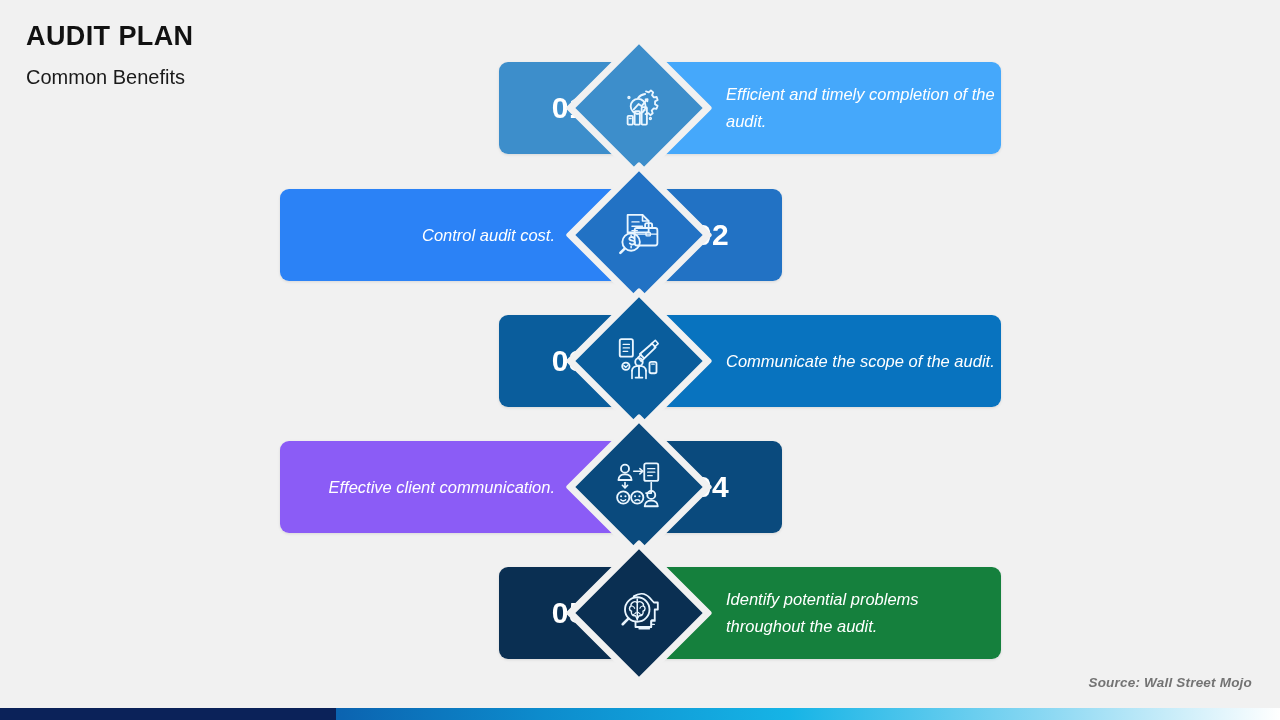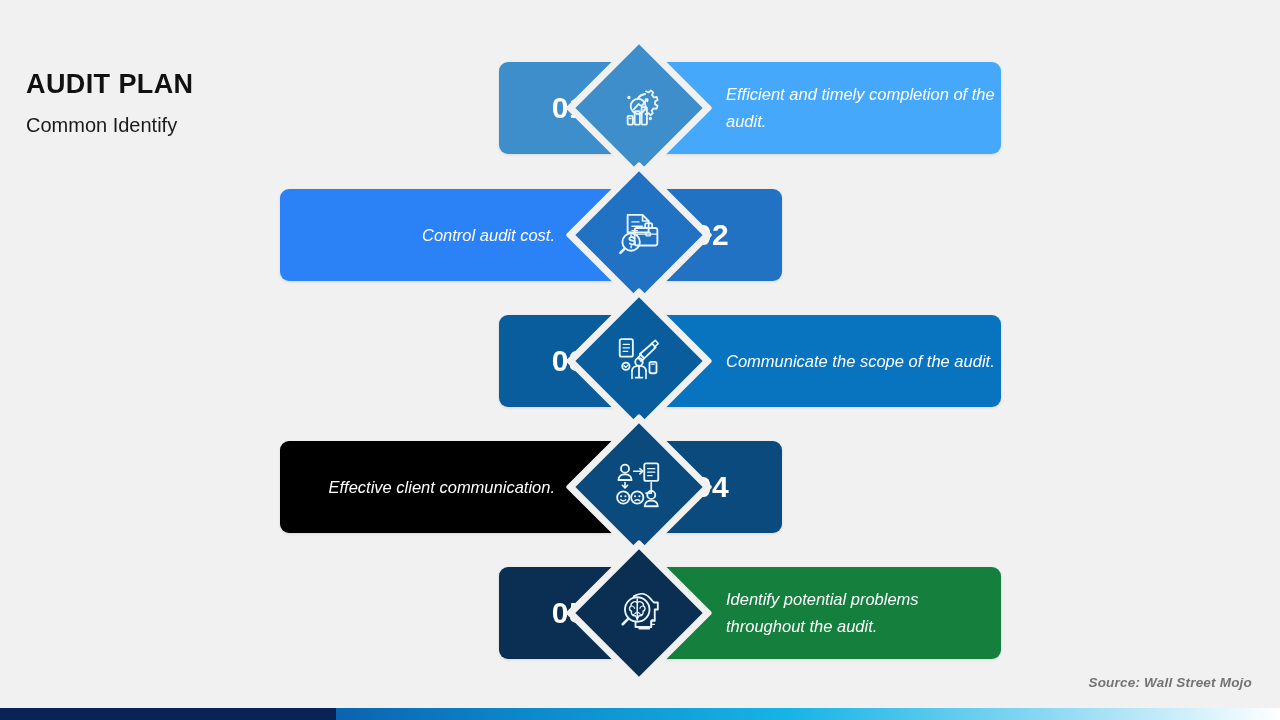--- a/index.html
+++ b/index.html
@@ -7,21 +7,21 @@
   body {
     width: 1280px;
     height: 720px;
     background: #f1f1f1;
     font-family: "Liberation Sans", sans-serif;
     overflow: hidden;
     position: relative;
   }
 
   
-  .header { position: absolute; left: 26px; top: 20px; margin-top: 48px; }
+  .header { position: absolute; left: 26px; top: 20px; }
   .title {
     font-size: 27px;
     font-weight: bold;
     color: #111111;
     letter-spacing: 0.4px;
     line-height: 1.2;
   }
   .subtitle {
     font-size: 20px;
     font-weight: normal;
@@ -153,21 +153,21 @@
     flex: 1 1 auto;
     height: 100%;
     background: linear-gradient(to right, #0b63b0 0%, #0d8ccd 22%, #16b4e6 48%, #8ed9f3 76%, #ffffff 100%);
   }
 </style>
 </head>
 <body>
 
 <div class="header">
   <div class="title">AUDIT PLAN</div>
-  <div class="subtitle">Common Identify</div>
+  <div class="subtitle">Common Benefits</div>
 </div>
 
 <div class="diagram">
 
   <div class="connector c1"></div>
   <div class="connector c2"></div>
   <div class="connector c3"></div>
   <div class="connector c4"></div>
 
   <div class="row r1 row-odd">
@@ -191,21 +191,21 @@
   <div class="row r3 row-odd">
     <div class="seg seg-num" style="background: rgb(10, 93, 156);">
       <span class="num">03</span>
     </div>
     <div class="seg seg-text" style="background: rgb(8, 115, 191);">
       <span class="desc">Communicate the scope of the audit.</span>
     </div>
   </div>
 
   <div class="row r4 row-even">
-    <div class="seg seg-text" style="background: #000000;">
+    <div class="seg seg-text" style="background: #8b5cf6;">
       <span class="desc">Effective client communication.</span>
     </div>
     <div class="seg seg-num" style="background: rgb(10, 74, 125);">
       <span class="num">04</span>
     </div>
   </div>
 
   <div class="row r5 row-odd">
     <div class="seg seg-num" style="background: rgb(10, 47, 82);">
       <span class="num">05</span>

